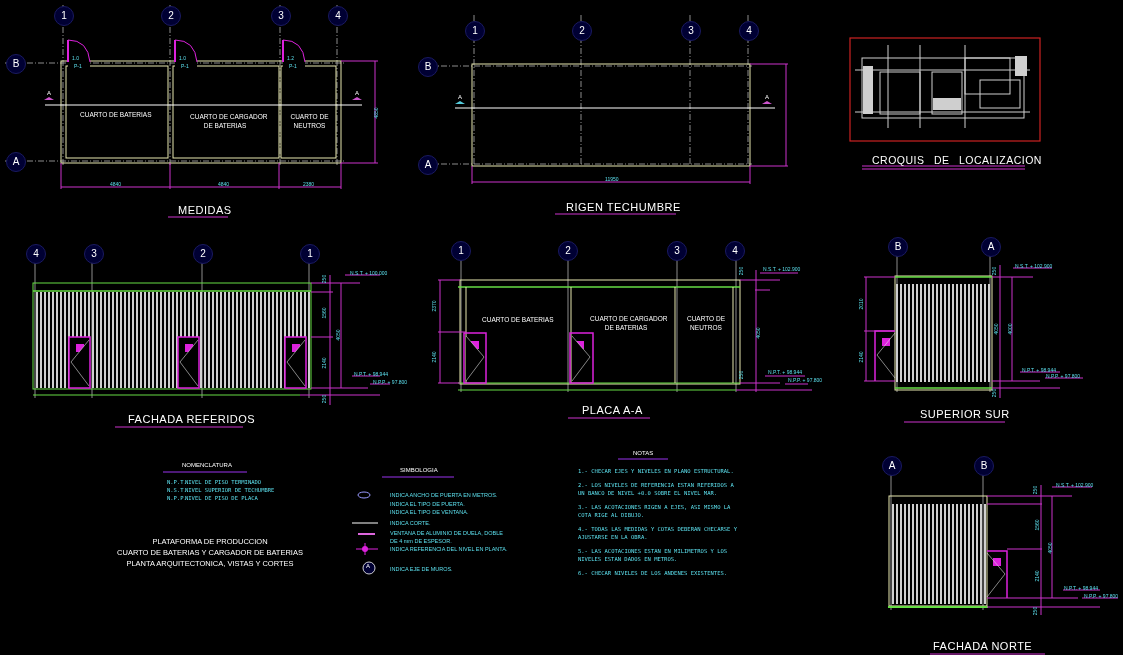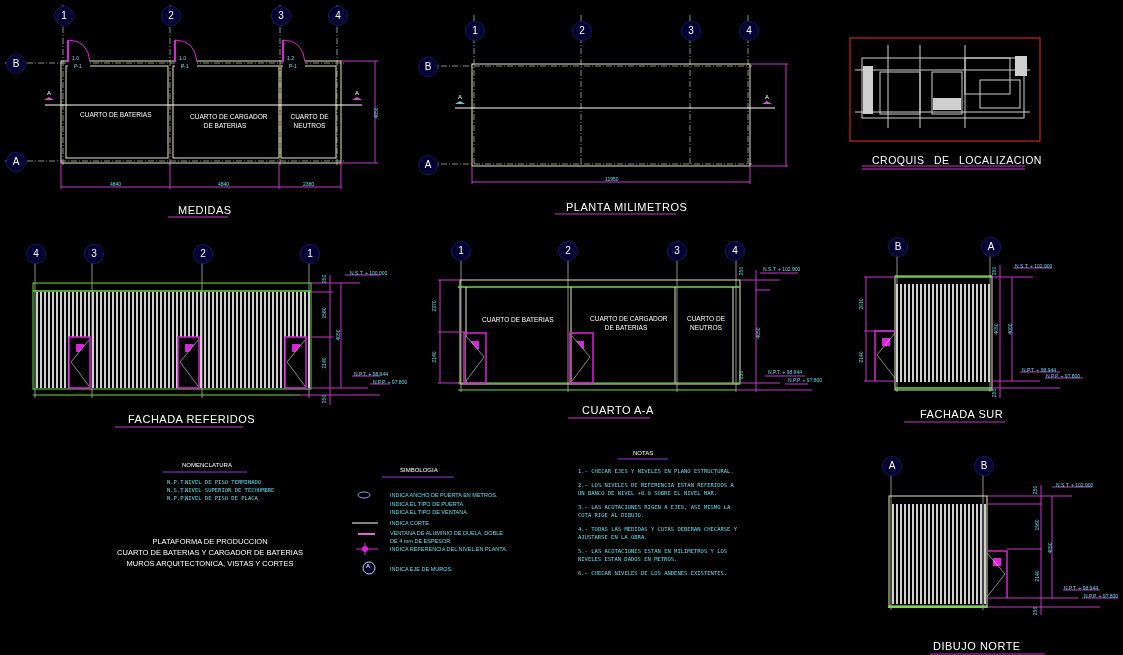--- a/index.html
+++ b/index.html
@@ -315,21 +315,21 @@
 
 <div class="axis" style="left:474px;top:30px;">1</div>
 <div class="axis" style="left:581px;top:30px;">2</div>
 <div class="axis" style="left:690px;top:30px;">3</div>
 <div class="axis" style="left:748px;top:30px;">4</div>
 <div class="axis" style="left:427px;top:66px;">B</div>
 <div class="axis" style="left:427px;top:164px;">A</div>
 <div class="lbl cyan" style="left:605px;top:176px;">11950</div>
 <div class="lbl" style="left:458px;top:94px;font-size:6px;">A</div>
 <div class="lbl" style="left:765px;top:94px;font-size:6px;">A</div>
-<div class="lbl title" style="left:566px;top:201px;">PLANTA MILIMETROS</div>
+<div class="lbl title" style="left:566px;top:201px;">RIGEN TECHUMBRE</div>
 
 <div class="lbl title" style="left:872px;top:154px;word-spacing:6px;font-size:10.5px;">CROQUIS DE LOCALIZACION</div>
 
 <div class="axis" style="left:35px;top:253px;">4</div>
 <div class="axis" style="left:93px;top:253px;">3</div>
 <div class="axis" style="left:202px;top:253px;">2</div>
 <div class="axis" style="left:309px;top:253px;">1</div>
 <div class="lbl cyan" style="left:350px;top:270px;">N.S.T. + 100.000</div>
 <div class="lbl cyan" style="left:354px;top:371px;">N.P.T. + 98.944</div>
 <div class="lbl cyan" style="left:373px;top:379px;">N.P.P. + 97.800</div>
@@ -354,58 +354,58 @@
     <div>NEUTROS</div>
   </div>
 <div class="lbl cyan" style="left:763px;top:266px;">N.S.T. + 102.900</div>
 <div class="lbl cyan" style="left:768px;top:369px;">N.P.T. + 98.944</div>
 <div class="lbl cyan" style="left:788px;top:377px;">N.P.P. + 97.800</div>
 <div class="lbl cyan" style="left:428px;top:303px;transform:rotate(-90deg);">2370</div>
 <div class="lbl cyan" style="left:428px;top:354px;transform:rotate(-90deg);">2140</div>
 <div class="lbl cyan" style="left:737px;top:268px;transform:rotate(-90deg);">250</div>
 <div class="lbl cyan" style="left:752px;top:330px;transform:rotate(-90deg);">4050</div>
 <div class="lbl cyan" style="left:737px;top:372px;transform:rotate(-90deg);">250</div>
-<div class="lbl title" style="left:582px;top:404px;">CUARTO A-A</div>
+<div class="lbl title" style="left:582px;top:404px;">PLACA A-A</div>
 
 <div class="axis" style="left:897px;top:246px;">B</div>
 <div class="axis" style="left:990px;top:246px;">A</div>
 <div class="lbl cyan" style="left:1015px;top:263px;">N.S.T. + 102.900</div>
 <div class="lbl cyan" style="left:1022px;top:367px;">N.P.T. + 98.944</div>
 <div class="lbl cyan" style="left:1046px;top:373px;">N.P.P. + 97.800</div>
 <div class="lbl cyan" style="left:855px;top:301px;transform:rotate(-90deg);">2010</div>
 <div class="lbl cyan" style="left:855px;top:354px;transform:rotate(-90deg);">2140</div>
 <div class="lbl cyan" style="left:990px;top:268px;transform:rotate(-90deg);">250</div>
 <div class="lbl cyan" style="left:990px;top:326px;transform:rotate(-90deg);">4050</div>
 <div class="lbl cyan" style="left:990px;top:390px;transform:rotate(-90deg);">250</div>
 <div class="lbl cyan" style="left:1004px;top:326px;transform:rotate(-90deg);">4000</div>
-<div class="lbl title" style="left:920px;top:408px;">FACHADA SUR</div>
+<div class="lbl title" style="left:920px;top:408px;">SUPERIOR SUR</div>
 
 <div class="axis" style="left:891px;top:465px;">A</div>
 <div class="axis" style="left:983px;top:465px;">B</div>
 <div class="lbl cyan" style="left:1056px;top:482px;">N.S.T. + 102.900</div>
 <div class="lbl cyan" style="left:1064px;top:585px;">N.P.T. + 98.944</div>
 <div class="lbl cyan" style="left:1084px;top:593px;">N.P.P. + 97.800</div>
 <div class="lbl cyan" style="left:1031px;top:487px;transform:rotate(-90deg);">250</div>
 <div class="lbl cyan" style="left:1031px;top:522px;transform:rotate(-90deg);">1560</div>
 <div class="lbl cyan" style="left:1031px;top:573px;transform:rotate(-90deg);">2140</div>
 <div class="lbl cyan" style="left:1044px;top:545px;transform:rotate(-90deg);">4050</div>
 <div class="lbl cyan" style="left:1031px;top:608px;transform:rotate(-90deg);">250</div>
-<div class="lbl title" style="left:933px;top:640px;">DIBUJO NORTE</div>
+<div class="lbl title" style="left:933px;top:640px;">FACHADA NORTE</div>
 
 <div class="lbl head" style="left:182px;top:462px;">NOMENCLATURA</div>
 <div style="position:absolute;left:167px;top:478px;">
   <div class="small"><span style="display:inline-block;width:18px;">N.P.T.</span><span>NIVEL DE PISO TERMINADO</span></div>
   <div class="small"><span style="display:inline-block;width:18px;">N.S.T.</span><span>NIVEL SUPERIOR DE TECHUMBRE</span></div>
   <div class="small"><span style="display:inline-block;width:18px;">N.P.P.</span><span>NIVEL DE PISO DE PLACA</span></div>
 </div>
 
 <div class="lbl big" style="left:110px;top:536px;width:200px;">
   <div>PLATAFORMA DE PRODUCCION</div>
   <div>CUARTO DE BATERIAS Y CARGADOR DE BATERIAS</div>
-  <div>MUROS ARQUITECTONICA, VISTAS Y CORTES</div>
+  <div>PLANTA ARQUITECTONICA, VISTAS Y CORTES</div>
 </div>
 
 <div class="lbl head" style="left:400px;top:467px;">SIMBOLOGIA</div>
 <div class="lbl small" style="left:390px;top:491px;">INDICA ANCHO DE PUERTA EN METROS.</div>
 <div class="lbl small" style="left:390px;top:500px;">INDICA EL TIPO DE PUERTA.</div>
 <div class="lbl small" style="left:390px;top:508px;">INDICA EL TIPO DE VENTANA.</div>
 <div class="lbl small" style="left:390px;top:519px;">INDICA CORTE.</div>
 <div class="lbl small" style="left:390px;top:529px;white-space:normal;width:120px;">VENTANA DE ALUMINIO DE DUELA, DOBLE DE 4 mm DE ESPESOR.</div>
 <div class="lbl small" style="left:390px;top:545px;">INDICA REFERENCIA DEL NIVEL EN PLANTA.</div>
 <div class="lbl small" style="left:390px;top:565px;">INDICA EJE DE MUROS.</div>

